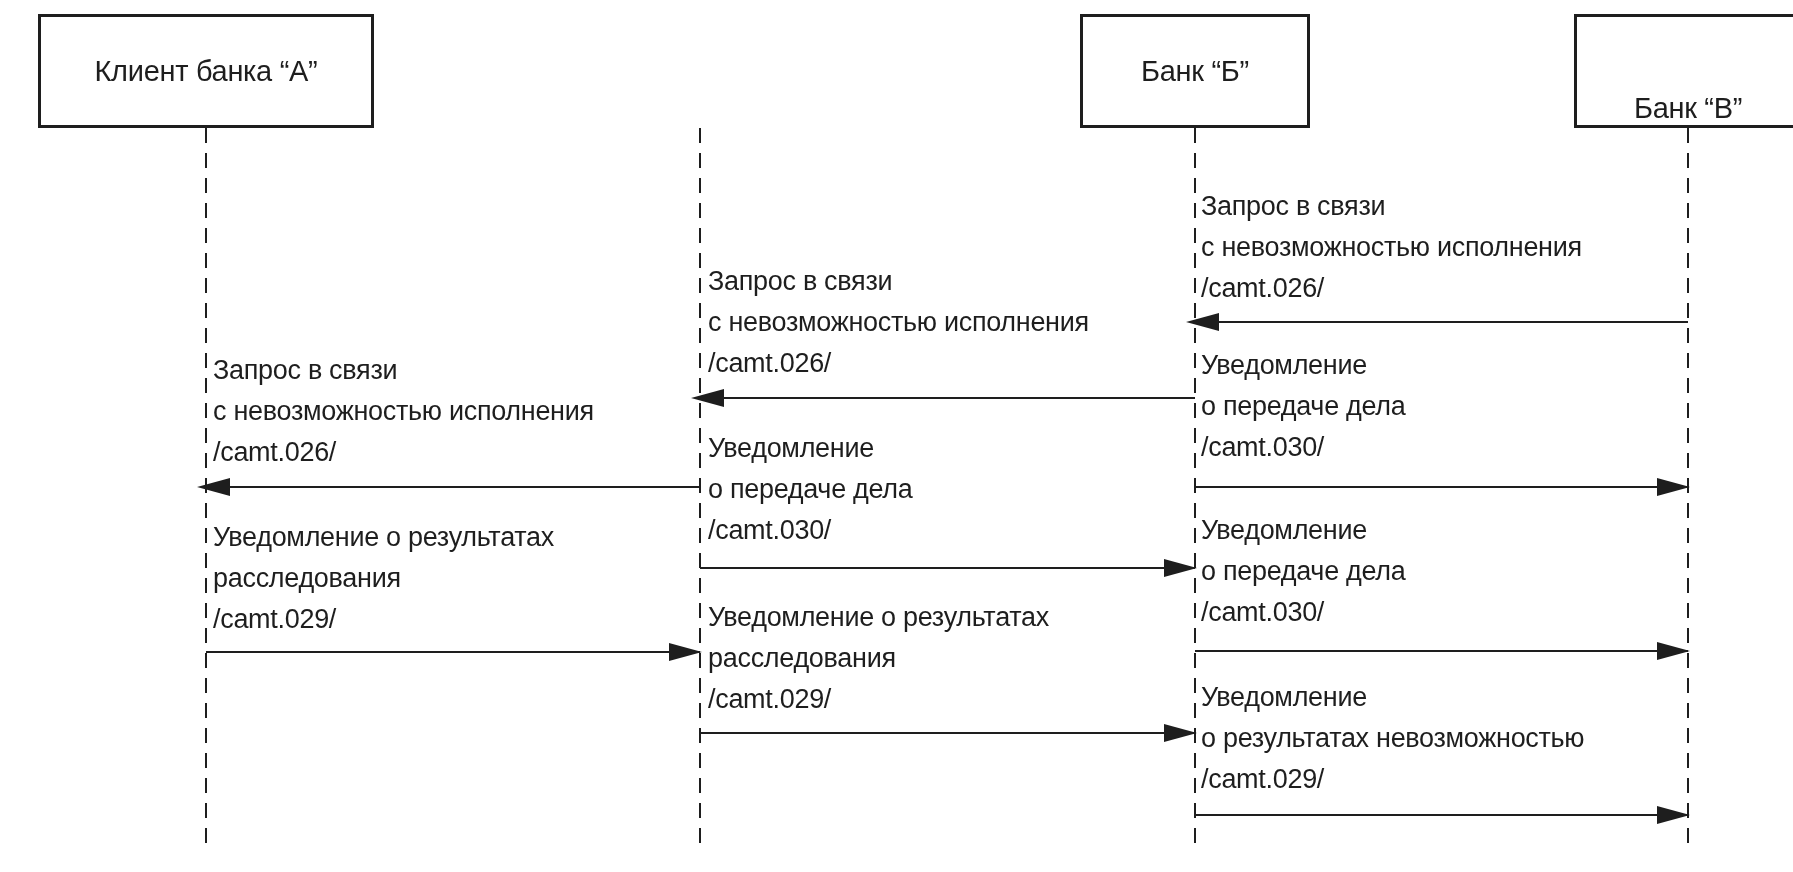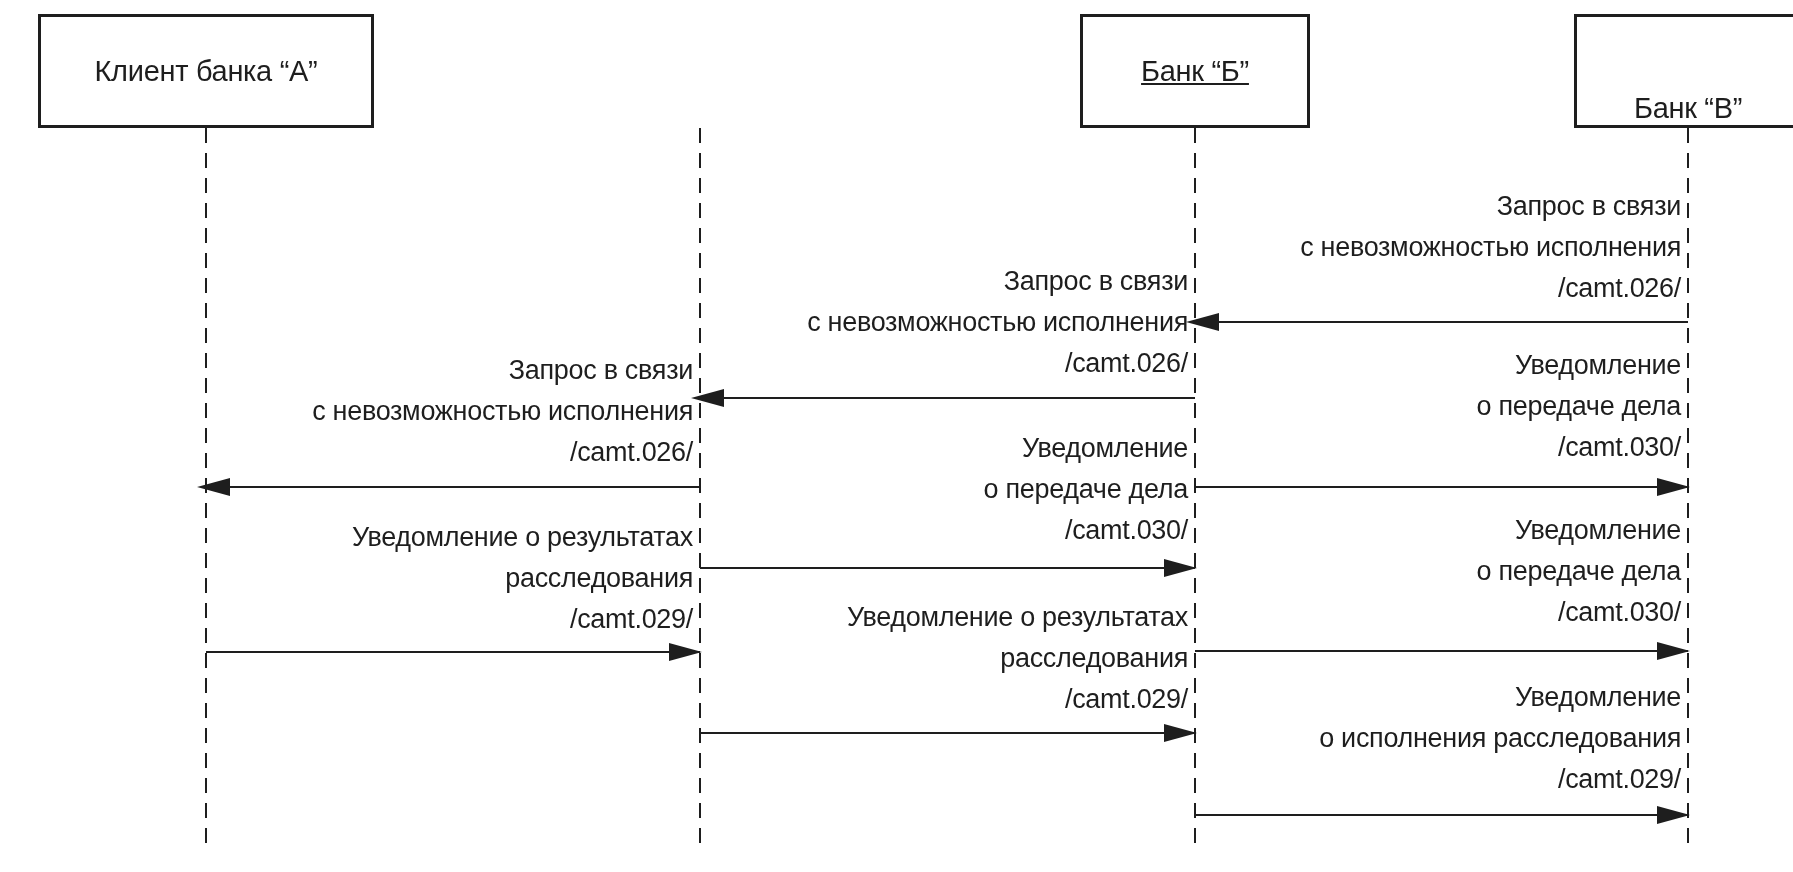--- a/index.html
+++ b/index.html
@@ -10,38 +10,38 @@
   .actor-box{
     position:absolute;top:14px;height:114px;border:3px solid #1e1e1e;background:#ffffff;
     display:flex;align-items:center;justify-content:center;
     font-size:29px;letter-spacing:-0.3px;box-sizing:border-box;
   }
   .lifeline{
     position:absolute;top:128px;height:722px;width:2px;
     background:repeating-linear-gradient(to bottom,#1e1e1e 0 15px,transparent 15px 25px);
   }
   .msg-label{
-    position:absolute;width:480px;text-align:right;
+    position:absolute;width:480px;text-align:left;
     font-size:27px;line-height:41px;letter-spacing:-0.3px;
   }
   .msg-label span{display:block;}
   .msg-line{position:absolute;height:0;border-top:2px solid #1e1e1e;}
   .head{position:absolute;width:0;height:0;border-top:9px solid transparent;border-bottom:9px solid transparent;}
   .head-left{border-right:33px solid #1e1e1e;}
   .head-right{border-left:33px solid #1e1e1e;}
 </style>
 </head>
 <body>
 
 <div class="canvas">
 
   <div class="actor-box" style="left:10px;width:336px;">
     <span>Клиент банка “А”</span>
   </div>
-  <div class="actor-box" style="left:1052px;width:230px;text-decoration:underline;">
+  <div class="actor-box" style="left:1052px;width:230px;">
     <span>Банк “Б”</span>
   </div>
   <div class="actor-box" style="left:1546px;width:228px;align-items:flex-end;">
     <span>Банк “В”</span>
   </div>
 
   <div class="lifeline" style="left:177px;"></div>
   <div class="lifeline" style="left:671px;"></div>
   <div class="lifeline" style="left:1166px;"></div>
   <div class="lifeline" style="left:1659px;"></div>
@@ -105,19 +105,19 @@
   <div class="msg-label" style="left:680px;top:597px;">
     <span>Уведомление о результатах</span>
     <span>расследования</span>
     <span>/camt.029/</span>
   </div>
   <div class="msg-line" style="left:672px;width:495px;top:732px;"></div>
   <div class="head head-right" style="left:1136px;top:724px;"></div>
 
   <div class="msg-label" style="left:1173px;top:677px;">
     <span>Уведомление</span>
-    <span>о исполнения расследования</span>
+    <span>о результатах невозможностью</span>
     <span>/camt.029/</span>
   </div>
   <div class="msg-line" style="left:1167px;width:493px;top:814px;"></div>
   <div class="head head-right" style="left:1629px;top:806px;"></div>
 
 </div>
 
 </body></html>

